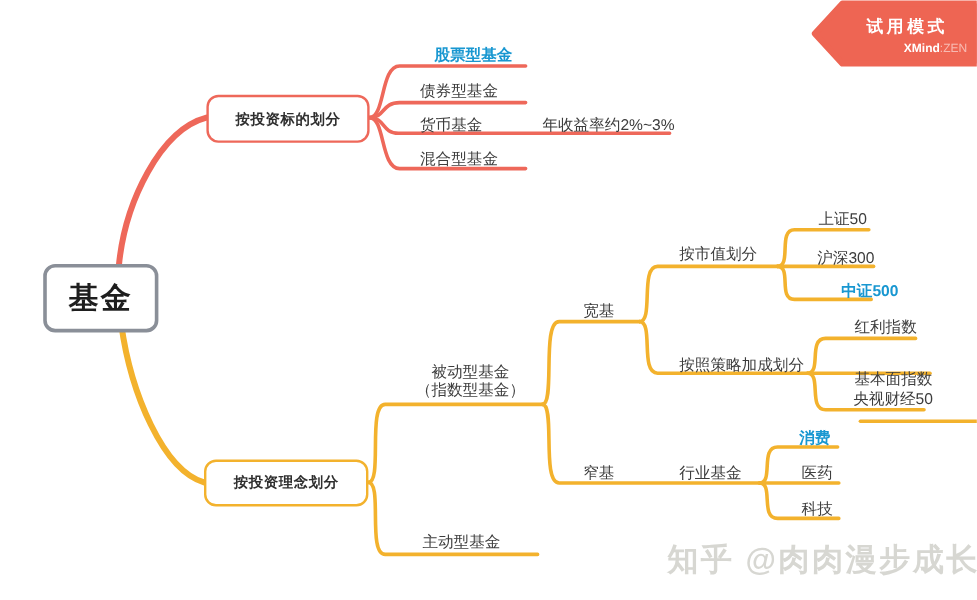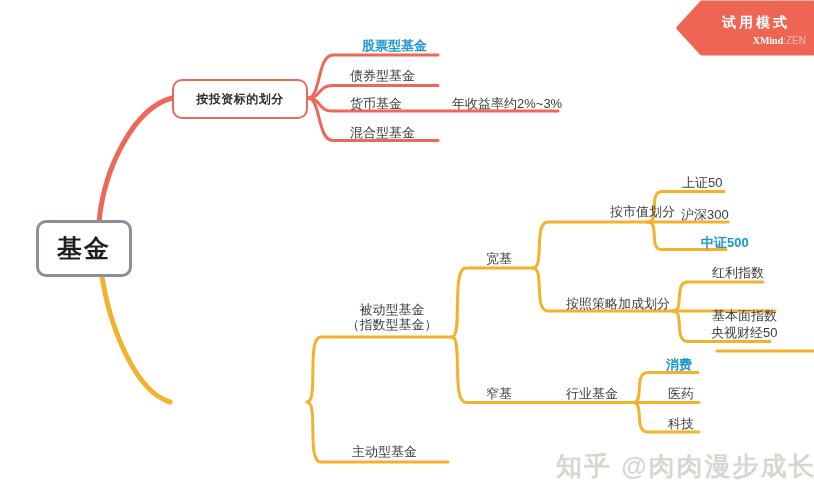--- a/index.html
+++ b/index.html
@@ -39,21 +39,21 @@
   .leaf.two-line { text-align: center; width: 140px; }
   .trial-title {
     position: absolute; left: 704px; top: 11px; width: 104px; z-index: 5;
     text-align: center; color: #ffffff; font-weight: bold;
     font-size: 14px; letter-spacing: 3px; line-height: 22px;
   }
   .trial-brand {
     position: absolute; left: 700px; top: 35px; width: 106px; z-index: 5;
     text-align: right; font-size: 10px; line-height: 11px; color: #ffffff;
   }
-  .trial-brand .b1 { font-weight: bold; font-family: Liberation Serif, serif; }
+  .trial-brand .b1 { font-weight: bold; }
   .trial-brand .b2 { opacity: 0.55; }
 
   .watermark {
     position: absolute; left: 556px; top: 451px; z-index: 5;
     font-size: 26px; letter-spacing: 2px; line-height: 30px;
     color: #d7d7d2; font-weight: bold;
     text-shadow: 1px 1px 0 #ffffff;
     white-space: nowrap;
   }
 </style>
@@ -101,31 +101,34 @@
 
   <div class="node-box branch-box box-red">
     <span>按投资标的划分</span>
   </div>
   <div class="leaf accent" style="left:362px; top:38px;">股票型基金</div>
   <div class="leaf" style="left:350px; top:68px;">债券型基金</div>
   <div class="leaf" style="left:350px; top:96px;">货币基金</div>
   <div class="leaf" style="left:452px; top:96px;">年收益率约2%~3%</div>
   <div class="leaf" style="left:350px; top:125px;">混合型基金</div>
 
+  <div class="node-box branch-box box-yellow">
+    <span>按投资理念划分</span>
+  </div>
 
   <div class="leaf two-line" style="left:322px; top:302px;">
     <div>被动型基金</div>
     <div>（指数型基金）</div>
   </div>
   <div class="leaf" style="left:352px; top:444px;">主动型基金</div>
 
   <div class="leaf" style="left:486px; top:251px;">宽基</div>
   <div class="leaf" style="left:486px; top:386px;">窄基</div>
 
-  <div class="leaf" style="left:566px; top:204px;margin-left:44px;">按市值划分</div>
+  <div class="leaf" style="left:566px; top:204px;">按市值划分</div>
   <div class="leaf" style="left:566px; top:296px;">按照策略加成划分</div>
 
   <div class="leaf" style="left:682px; top:175px;">上证50</div>
   <div class="leaf" style="left:681px; top:207px;">沪深300</div>
   <div class="leaf accent" style="left:680px; top:235px;margin-left:21px;">中证500</div>
 
   <div class="leaf" style="left:712px; top:265px;">红利指数</div>
   <div class="leaf" style="left:712px; top:308px;">基本面指数</div>
   <div class="leaf" style="left:711px; top:325px;">央视财经50</div>
 

